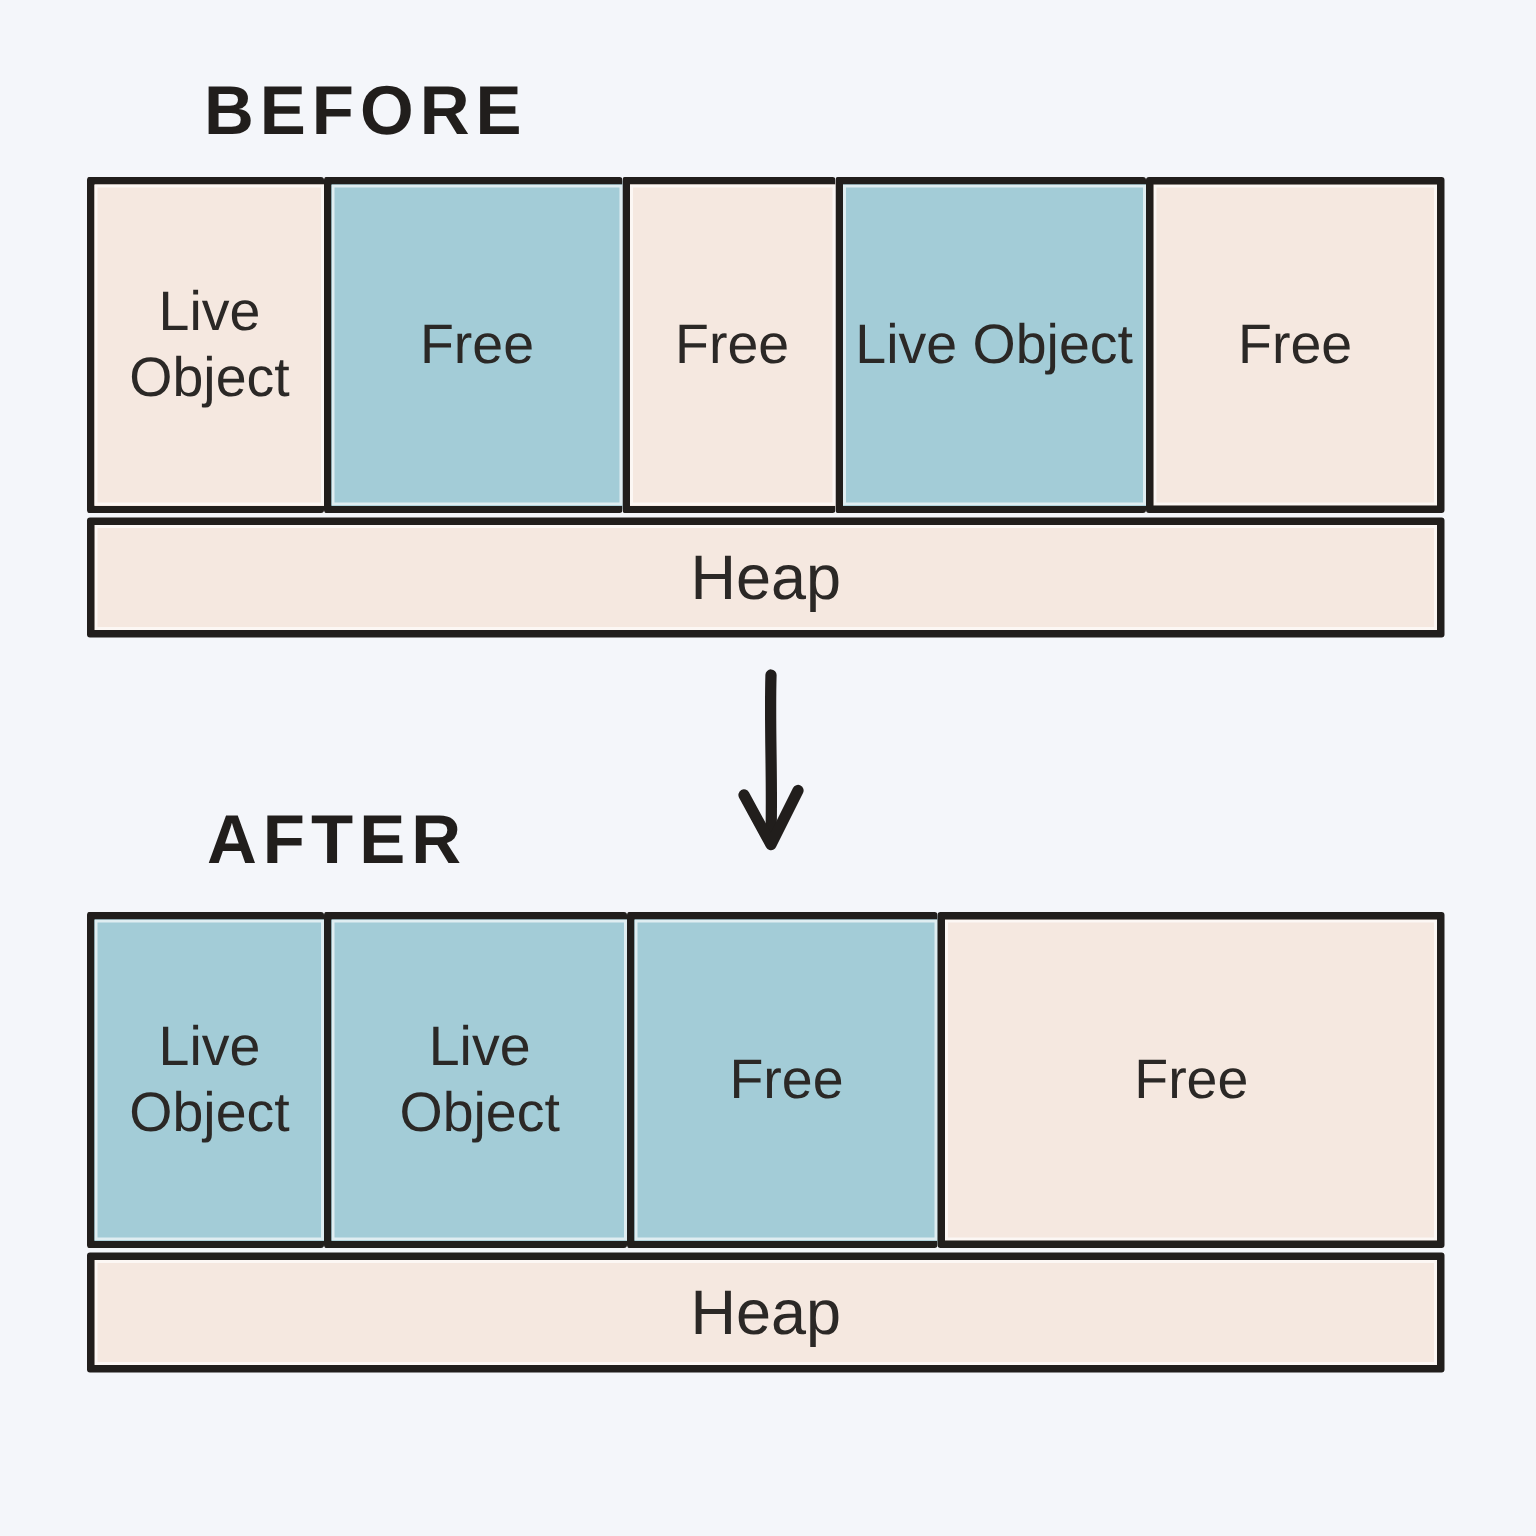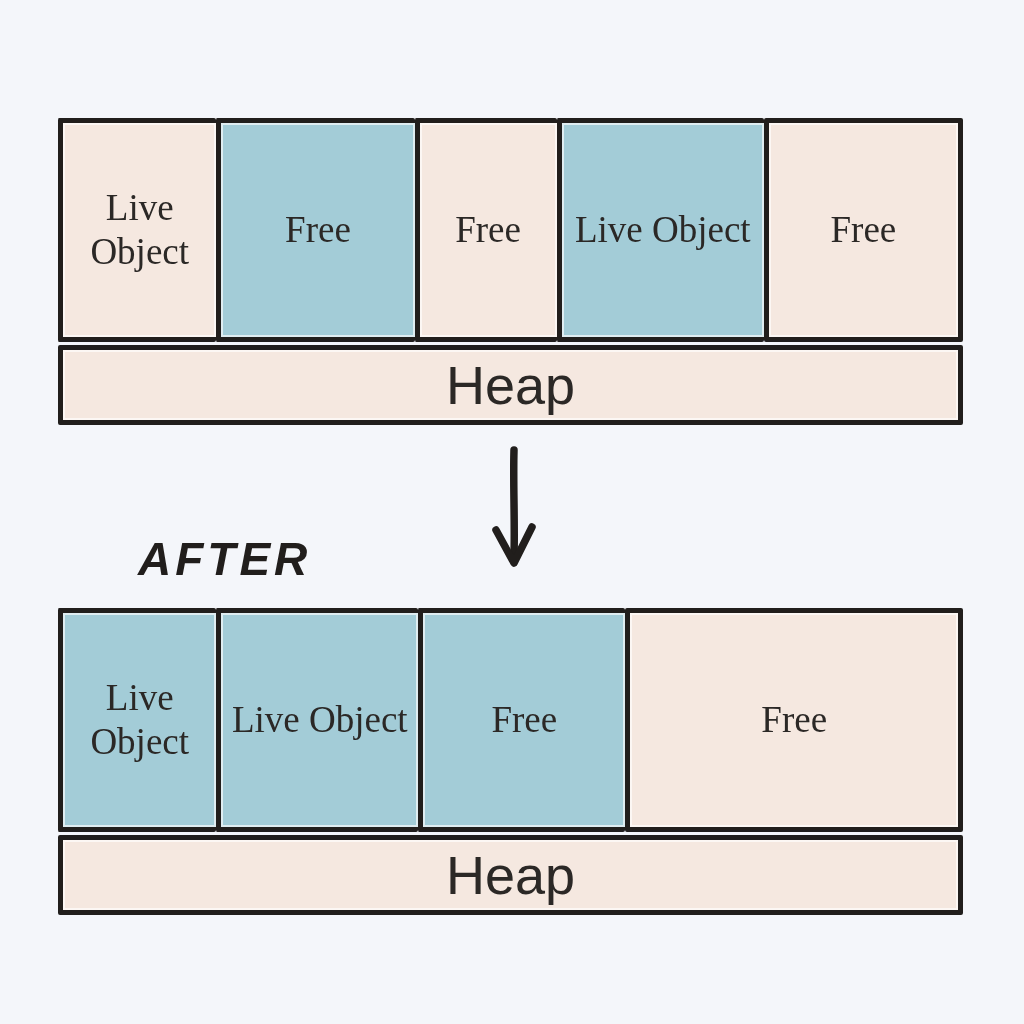--- a/index.html
+++ b/index.html
@@ -23,35 +23,34 @@
   .heading{
     position:absolute;
     font-weight:bold;
     font-size:46px;
     letter-spacing:4px;
     color:var(--ink);
     white-space:nowrap;
   }
   .heading-before{left:136px;top:46px;}
   .heading-extra{left:484px;top:44px;}
-  .heading-after{left:138px;top:532px;font-style:italic;}
+  .heading-after{left:138px;top:532px;}
 
   .section{
     position:absolute;
     left:58px;
     width:905px;
   }
   .section-before{top:118px;}
   .section-after{top:608px;}
 
   .blocks-row{
     display:flex;
     height:224px;
     width:100%;
-    font-family:Liberation Serif, serif;
   }
   .block{
     border:5px solid var(--ink);
     border-right-width:0;
     border-radius:2px;
     display:flex;
     align-items:center;
     justify-content:center;
     text-align:center;
     box-shadow:inset 0 0 0 2px rgba(255,255,255,.65);
@@ -70,21 +69,21 @@
     margin-top:3px;
     height:80px;
     border:5px solid var(--ink);
     border-radius:2px;
     display:flex;
     align-items:center;
     justify-content:center;
     box-shadow:inset 0 0 0 2px rgba(255,255,255,.65);
   }
   .heap-label{
-    font-size:54px;
+    font-size:42px;
     color:var(--text);
   }
 
   
   .bw-1{width:17.5%;}
   .bw-2{width:21.9%;}
   .bw-3{width:15.7%;}
   .bw-4{width:22.9%;}
   .bw-5{width:22.0%;}
   
@@ -97,20 +96,21 @@
     position:absolute;
     left:489px;
     top:444px;
   }
 </style>
 </head>
 <body>
 
 <div class="canvas">
 
+  <div class="heading heading-before">BEFORE</div>
 
   <div class="section section-before">
     <div class="blocks-row">
       <div class="block bw-1" style="background: rgb(245, 232, 224);">
         <span class="block-label">Live Object</span>
       </div>
       <div class="block bw-2" style="background: rgb(163, 204, 215);">
         <span class="block-label">Free</span>
       </div>
       <div class="block bw-3" style="background: rgb(245, 232, 224);">

